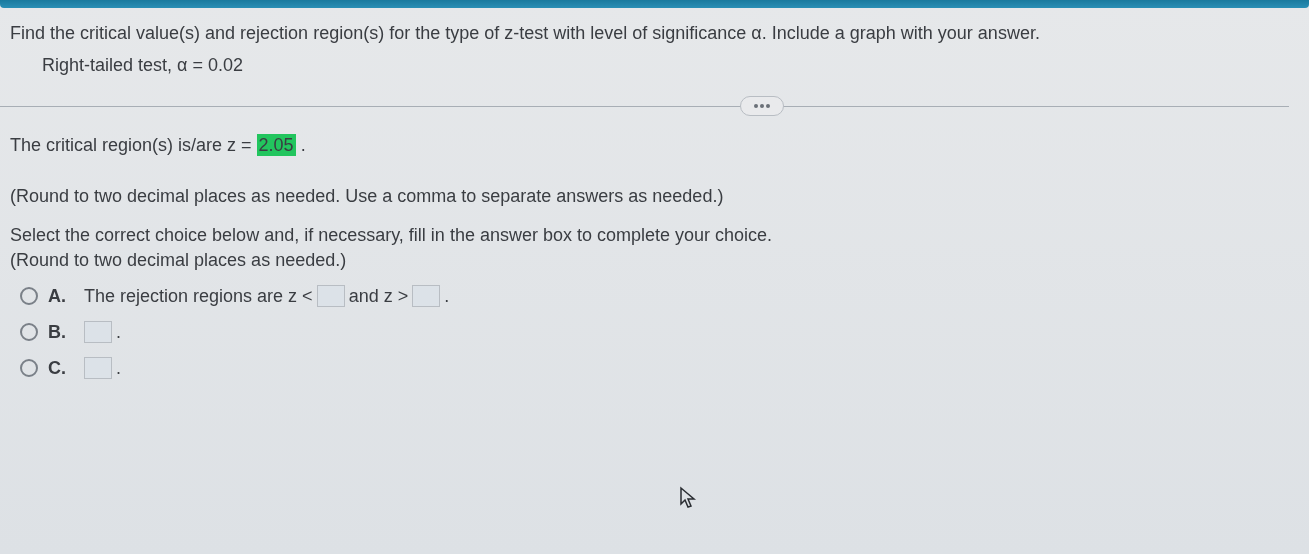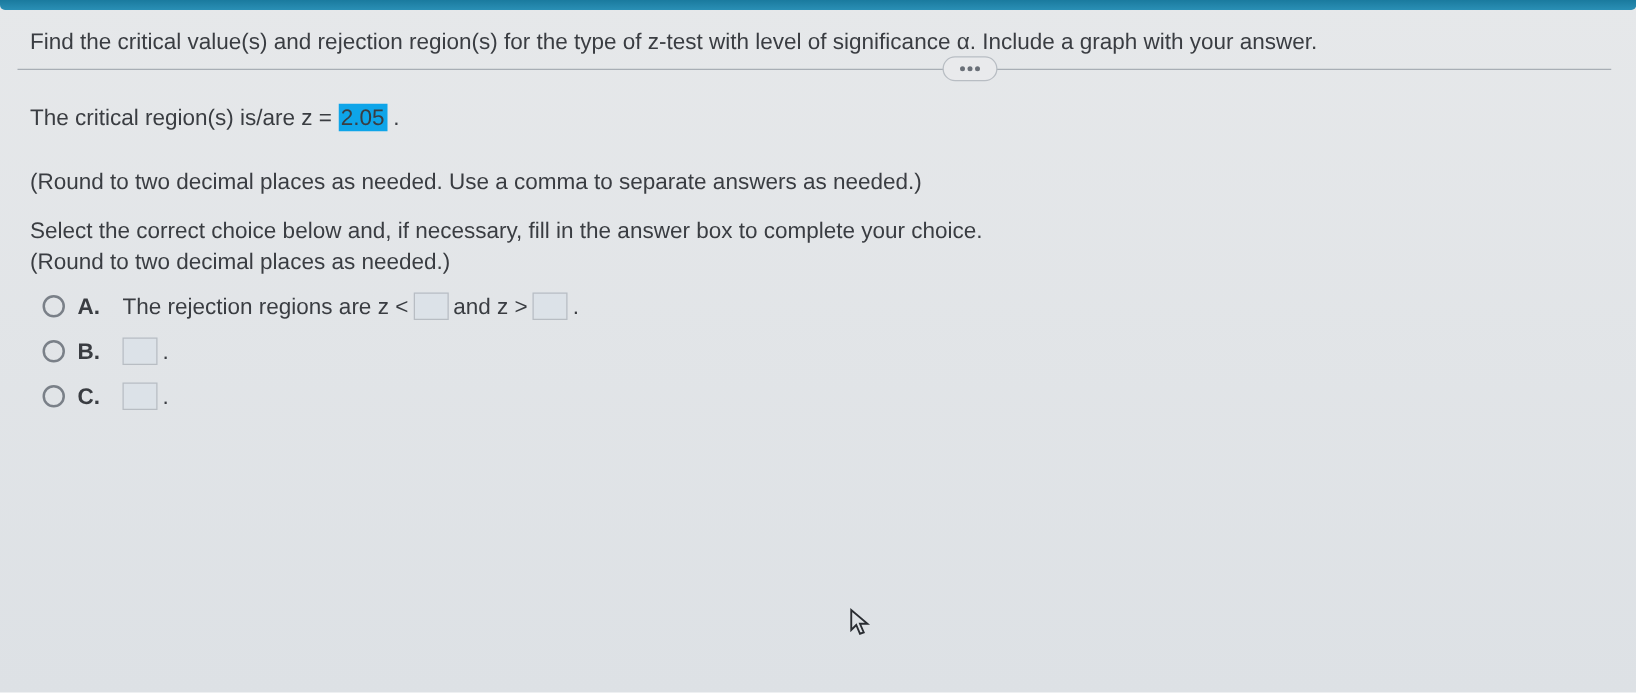--- a/index.html
+++ b/index.html
@@ -17,21 +17,21 @@
       font-size: 18px;
       position: relative;
     }
     .top-bar {
       background: linear-gradient(180deg, #1a7a9e 0%, #2a8fb5 100%);
       height: 8px;
       width: 100%;
       border-radius: 0 0 4px 4px;
     }
     .content {
-      padding: 12px 20px 20px 24px;
+      padding: 12px 20px 20px 10px;
     }
     .question-header {
       margin-bottom: 8px;
       line-height: 1.5;
     }
     .question-sub {
       margin-left: 32px;
       margin-bottom: 30px;
     }
     .divider-row {
@@ -62,21 +62,21 @@
     .more-dot {
       width: 4px;
       height: 4px;
       background: #6a7078;
       border-radius: 50%;
     }
     .answer-line {
       margin-bottom: 4px;
     }
     .highlight-value {
-      background: #0ea5e9;
+      background: #22c55e;
       padding: 1px 2px;
     }
     .hint {
       margin-bottom: 18px;
       margin-top: 30px;
     }
     .select-prompt {
       margin-bottom: 4px;
     }
     .select-hint {
@@ -127,20 +127,21 @@
     }
   </style>
 </head>
 <body>
 
 <div class="top-bar"></div>
 
 <div class="content">
 
   <div class="question-header">Find the critical value(s) and rejection region(s) for the type of z-test with level of significance α. Include a graph with your answer.</div>
+  <div class="question-sub">Right-tailed test, α = 0.02</div>
 
   <div class="divider-row">
     <div class="divider"></div>
     <div class="more-btn">
       <span class="more-dot"></span>
       <span class="more-dot"></span>
       <span class="more-dot"></span>
     </div>
   </div>
 

